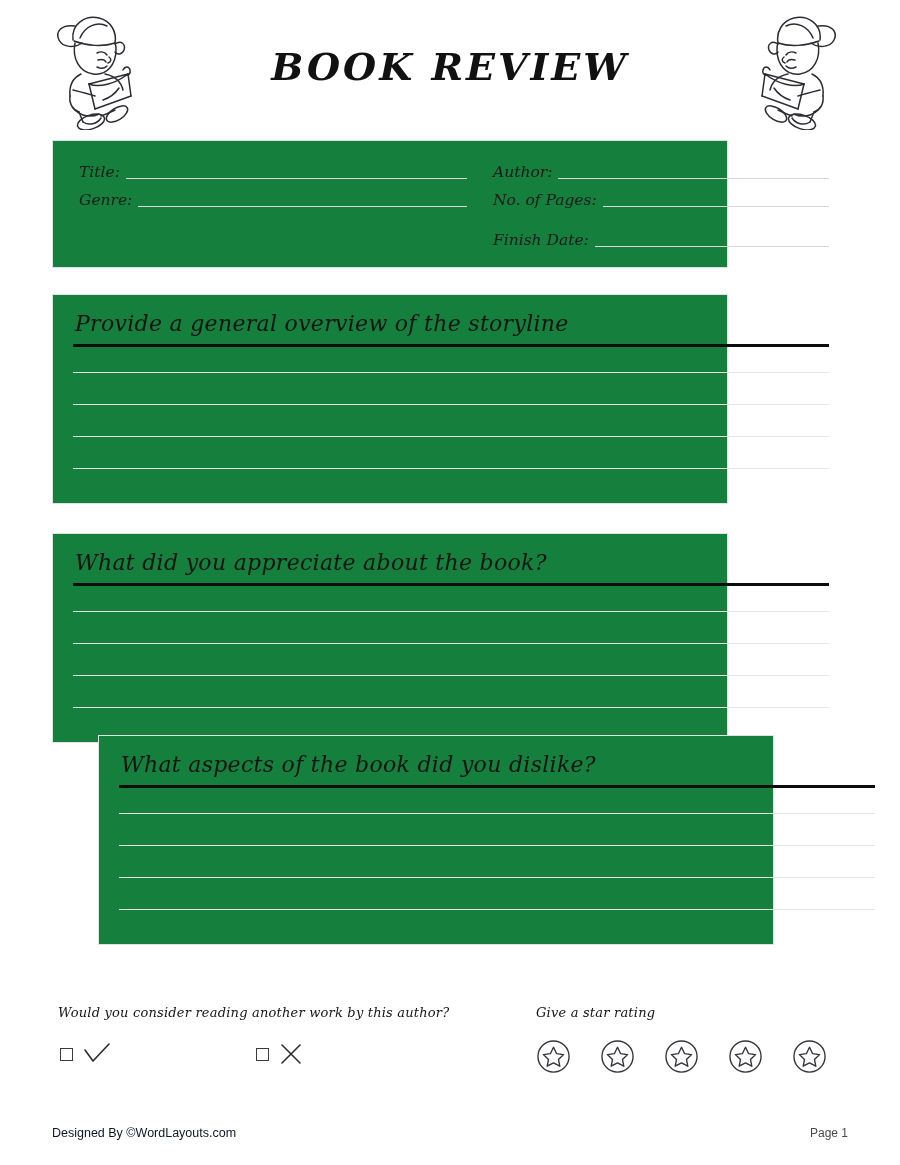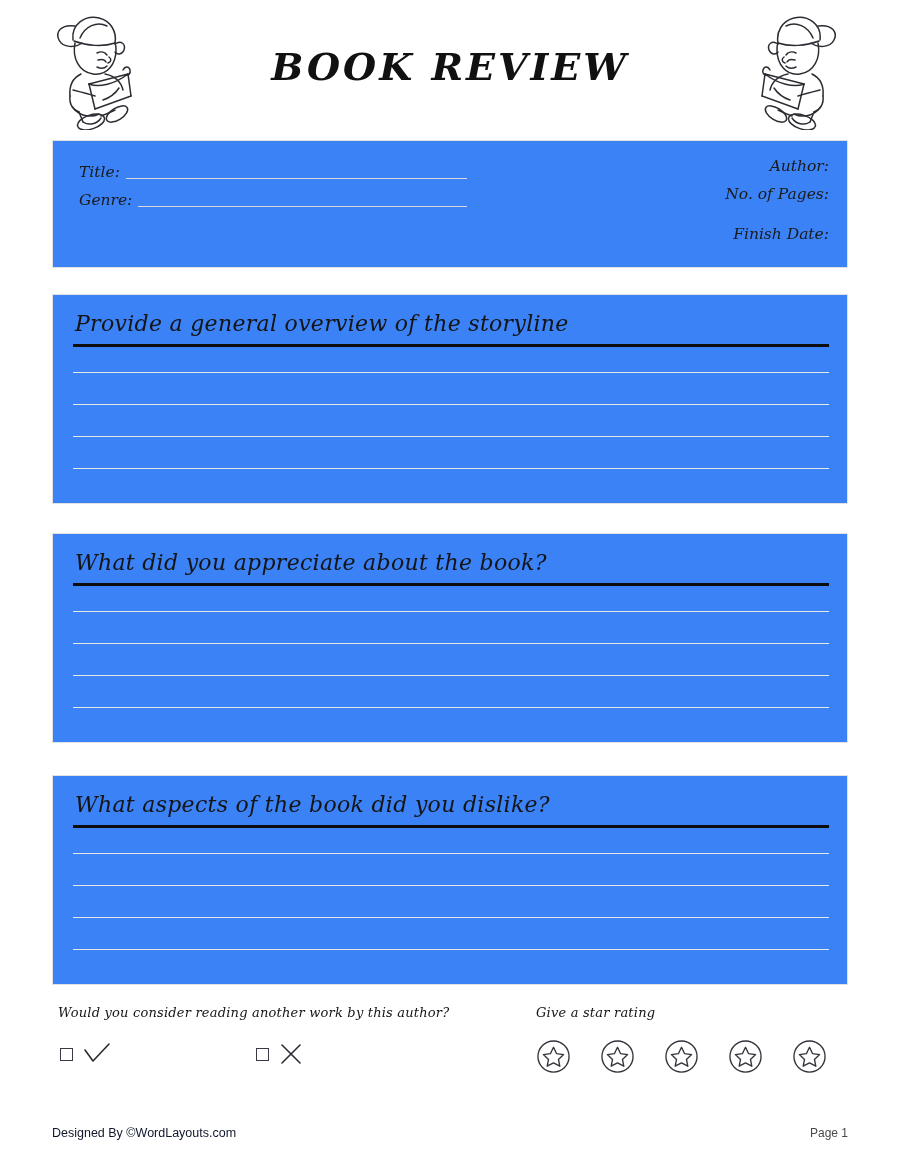--- a/index.html
+++ b/index.html
@@ -53,23 +53,23 @@
     font-size: 38px;
     letter-spacing: 3px;
     color: #111111;
     white-space: nowrap;
   }
 
   
   .box {
     position: absolute;
     left: 52px;
-    width: 796px;
+    width: 676px;
     border: 1px solid #e2e2e2;
-    background: #3b82f6;
+    background: #15803d;
     box-sizing: border-box;
   }
 
   
   #info-box {
     top: 140px;
     height: 128px;
   }
   .info-grid {
     position: absolute;
@@ -93,30 +93,30 @@
   }
   .field-rule {
     flex: 1 1 auto;
     height: 0;
     border-bottom: 1px solid #d8d8d8;
     margin-left: 6px;
     margin-bottom: 2px;
   }
   
   .fl { left: 26px; width: 388px; }
-  .fr { left: 440px; width: 336px; flex-direction: column; }
+  .fr { left: 440px; width: 336px; }
   .row1 { top: 18px; }
   .row2 { top: 46px; align-items: flex-end; }
   .row3 { top: 86px; }
 
   
   .section-box { height: 210px; }
   #overview-box  { top: 294px; }
   #liked-box     { top: 533px; text-decoration: underline; }
-  #disliked-box  { top: 775px; }
+  #disliked-box  { top: 735px; margin-left: 46px; }
 
   .section-heading {
     position: absolute;
     left: 22px;
     top: 16px;
     font-family: "DejaVu Serif", serif;
     font-style: italic;
     font-size: 22px;
     color: #141414;
     white-space: nowrap;

